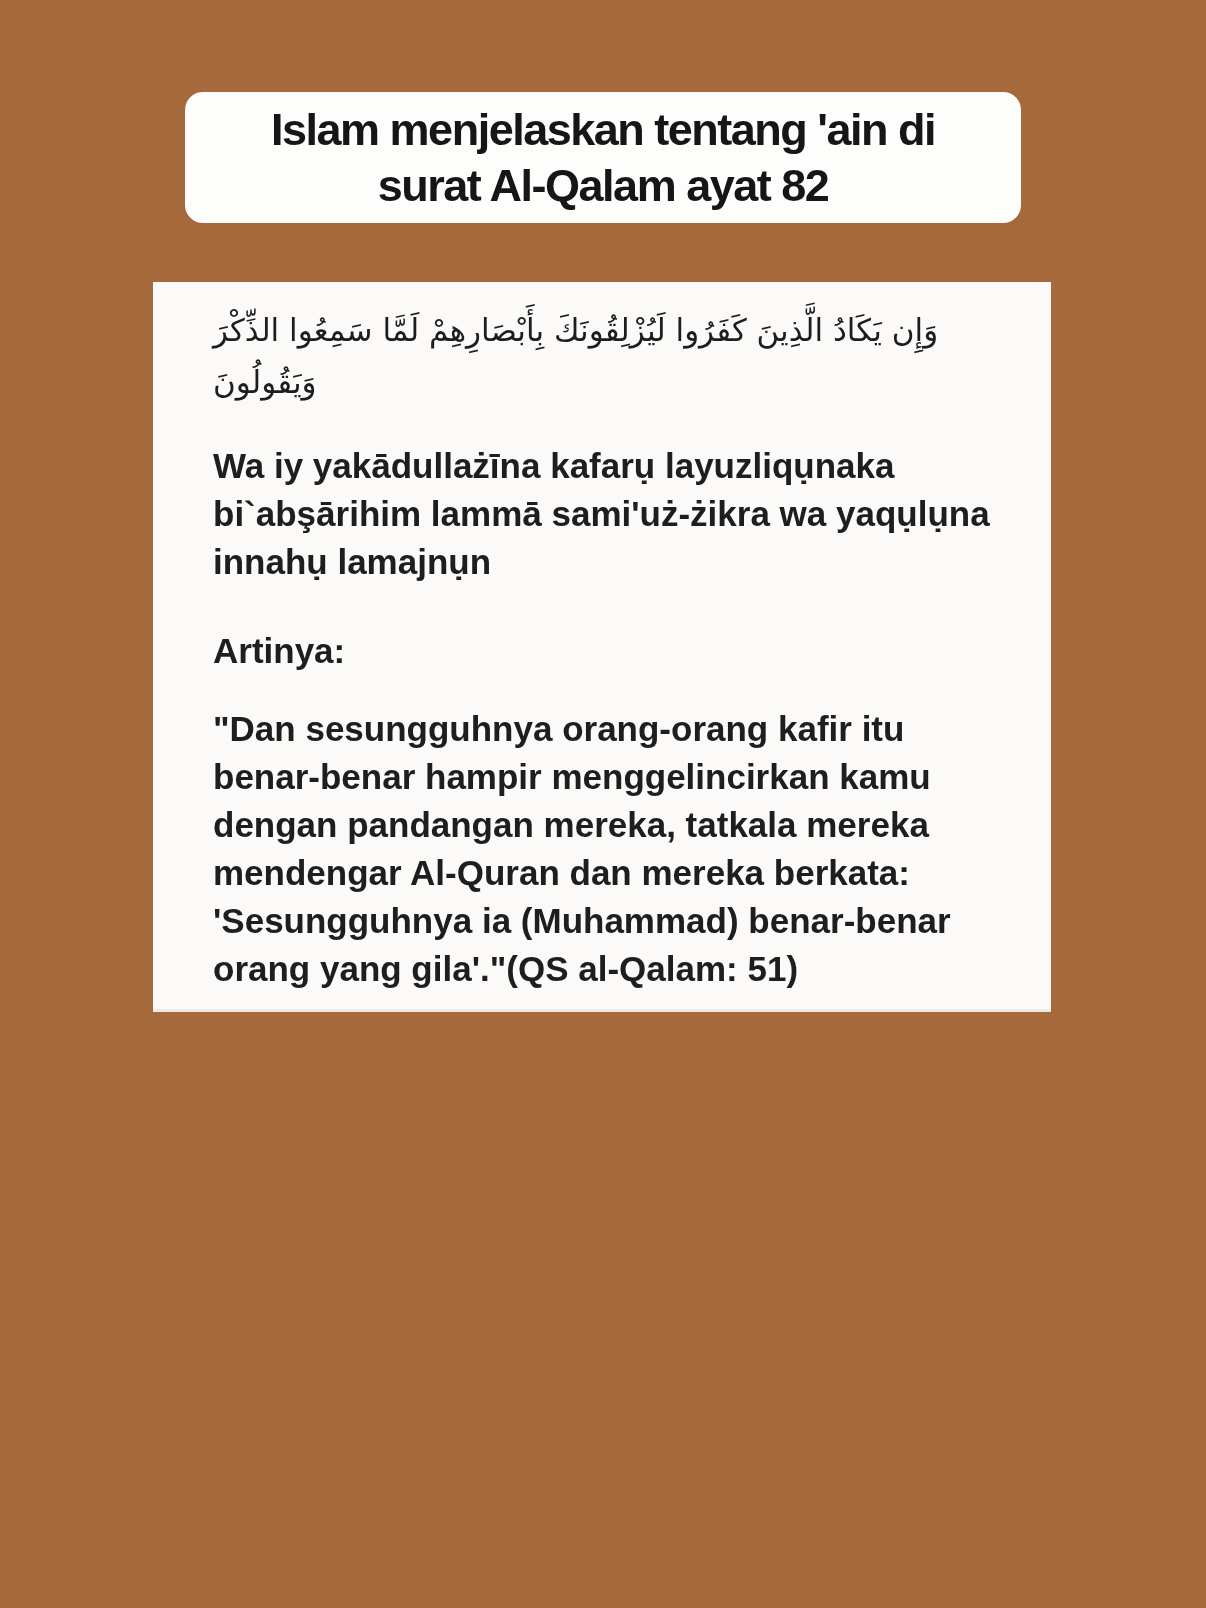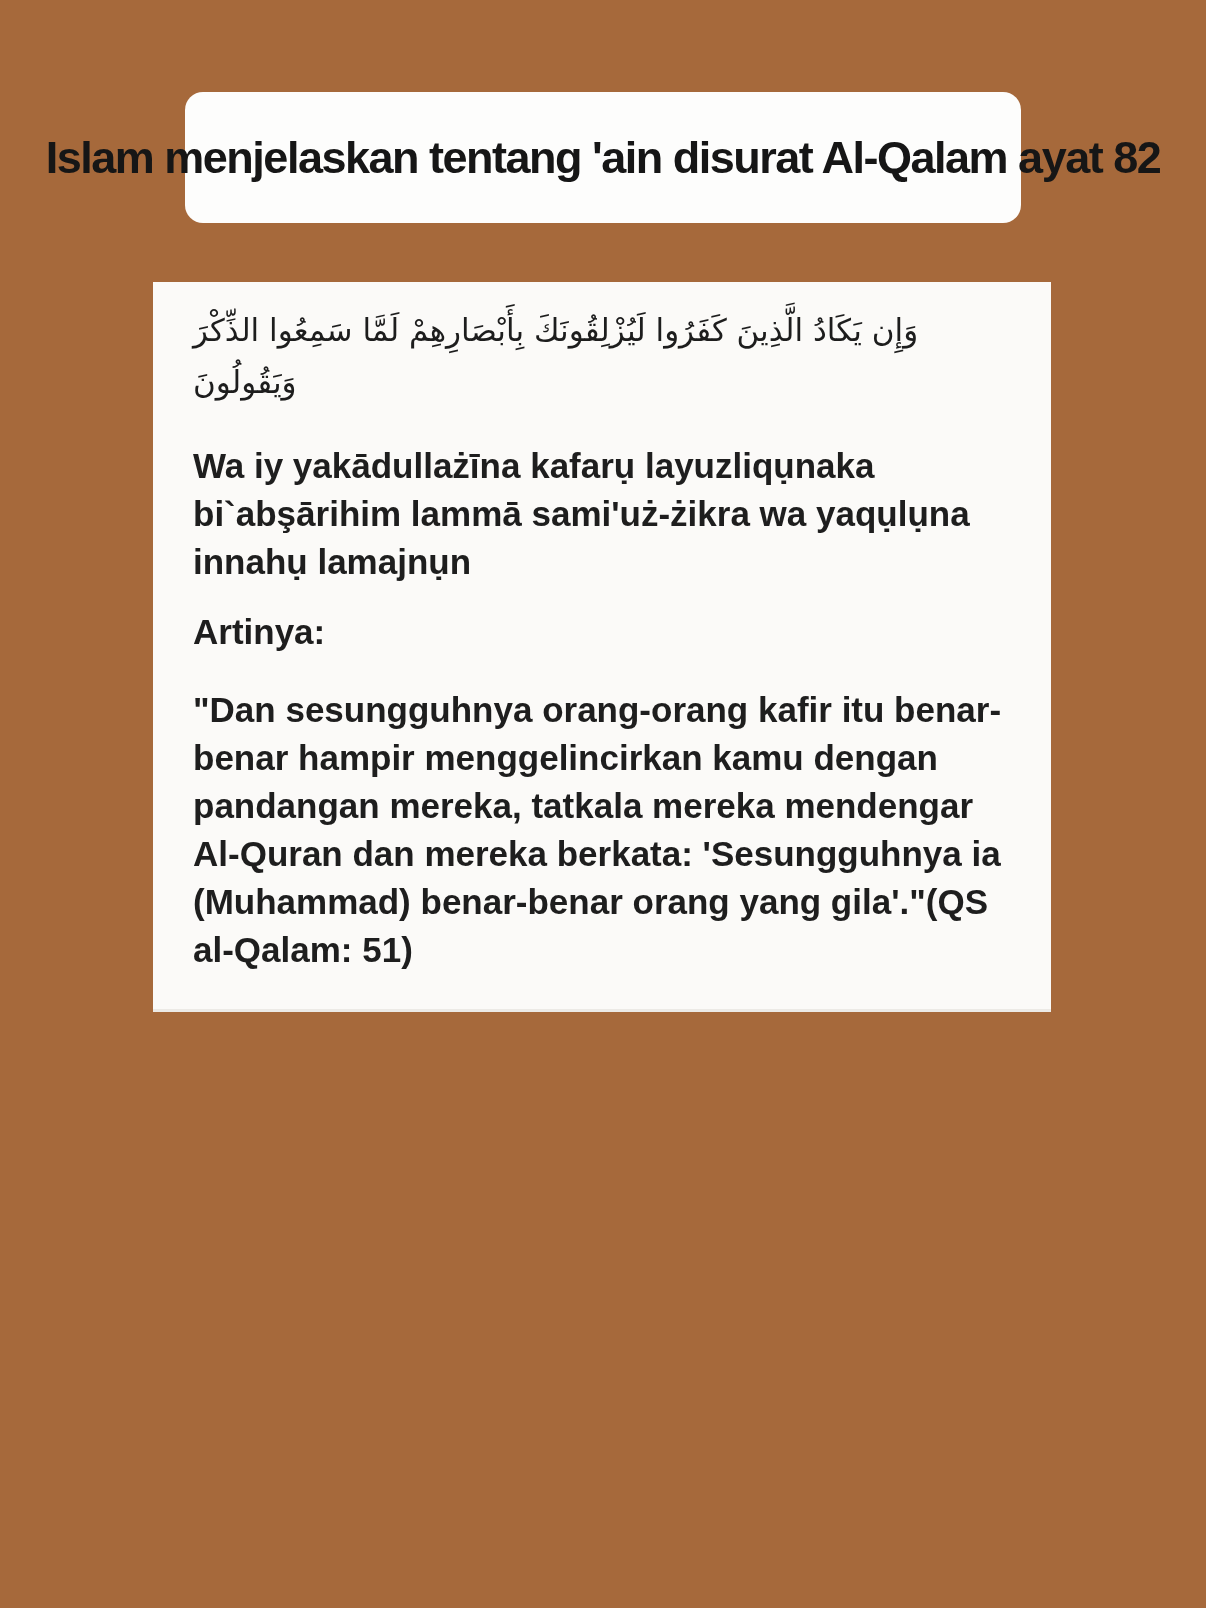--- a/index.html
+++ b/index.html
@@ -18,21 +18,21 @@
   .title-banner {
     position: absolute;
     left: 185px;
     top: 92px;
     width: 836px;
     height: 131px;
     box-sizing: border-box;
     background: #fdfdfc;
     border-radius: 18px;
     display: flex;
-    flex-direction: row;
+    flex-direction: column;
     justify-content: center;
     align-items: center;
     text-align: center;
     padding: 6px 14px;
   }
   .title-line {
     font-size: 45px;
     line-height: 56px;
     font-weight: bold;
     letter-spacing: -1.5px;
@@ -42,21 +42,21 @@
 
   .verse-card {
     position: absolute;
     left: 153px;
     top: 282px;
     width: 898px;
     height: 730px;
     box-sizing: border-box;
     background: #fbfaf8;
     border-bottom: 3px solid #eceae6;
-    padding: 22px 38px 0 40px;
+    padding: 22px 38px 0 60px;
     color: #1c1c1c;
   }
 
   .arabic-block {
     direction: rtl;
     text-align: left;
     font-family: "DejaVu Sans", sans-serif;
     font-size: 31px;
     color: #1d1d1d;
   }
@@ -64,21 +64,21 @@
     line-height: 52px;
   }
 
   .latin {
     font-size: 35px;
     line-height: 48px;
     color: #1e1e1e;
     font-weight: bold;
   }
   .transliteration { margin-top: 34px; }
-  .meaning-label  { margin-top: 22px; }
+  .meaning-label  { margin-top: 41px; }
   .translation    { margin-top: 30px; }
 </style>
 </head>
 <body>
 
 <div class="title-banner">
   <div class="title-line">Islam menjelaskan tentang 'ain di</div>
   <div class="title-line">surat Al-Qalam ayat 82</div>
 </div>
 

